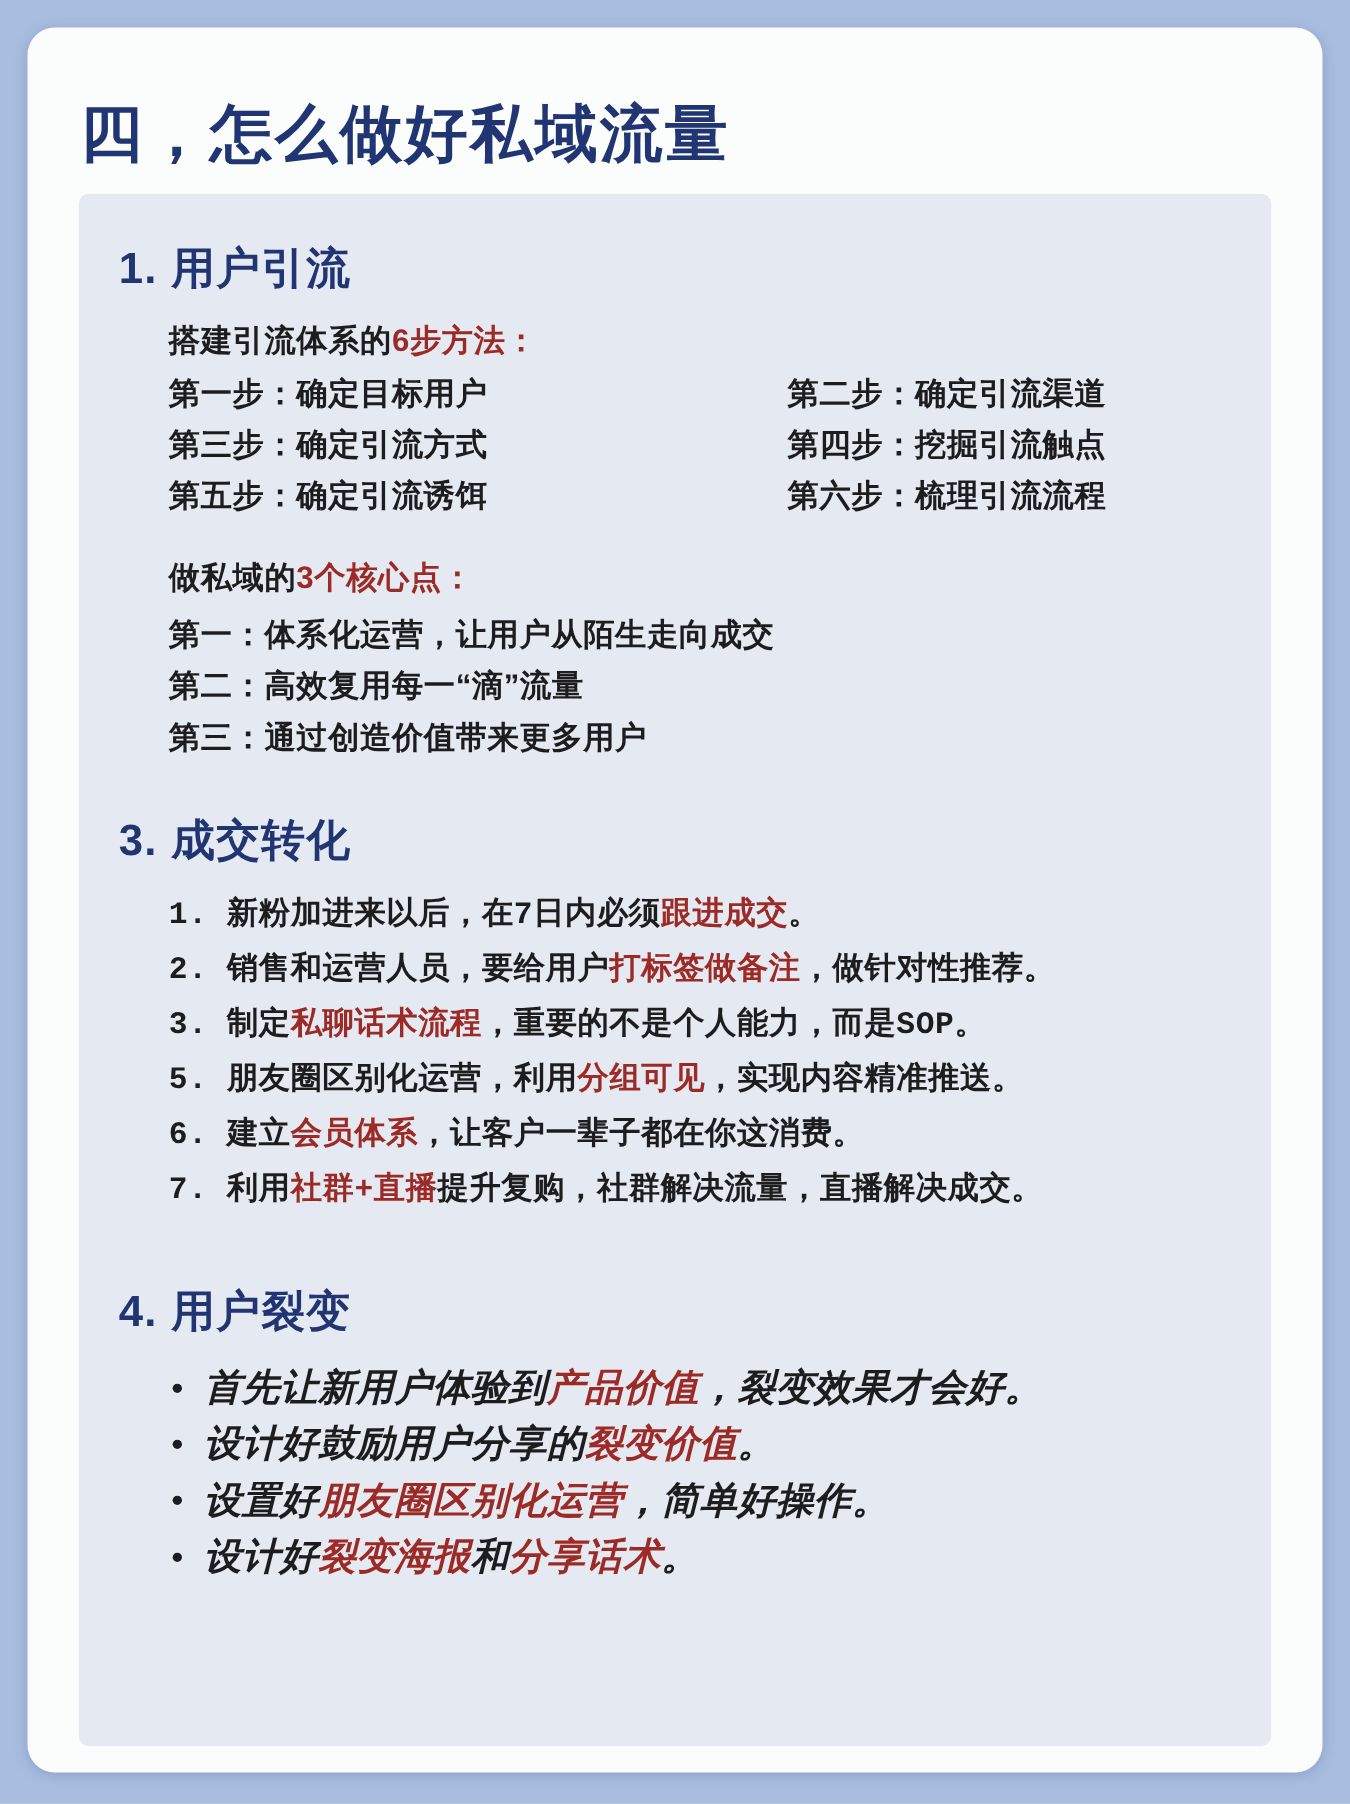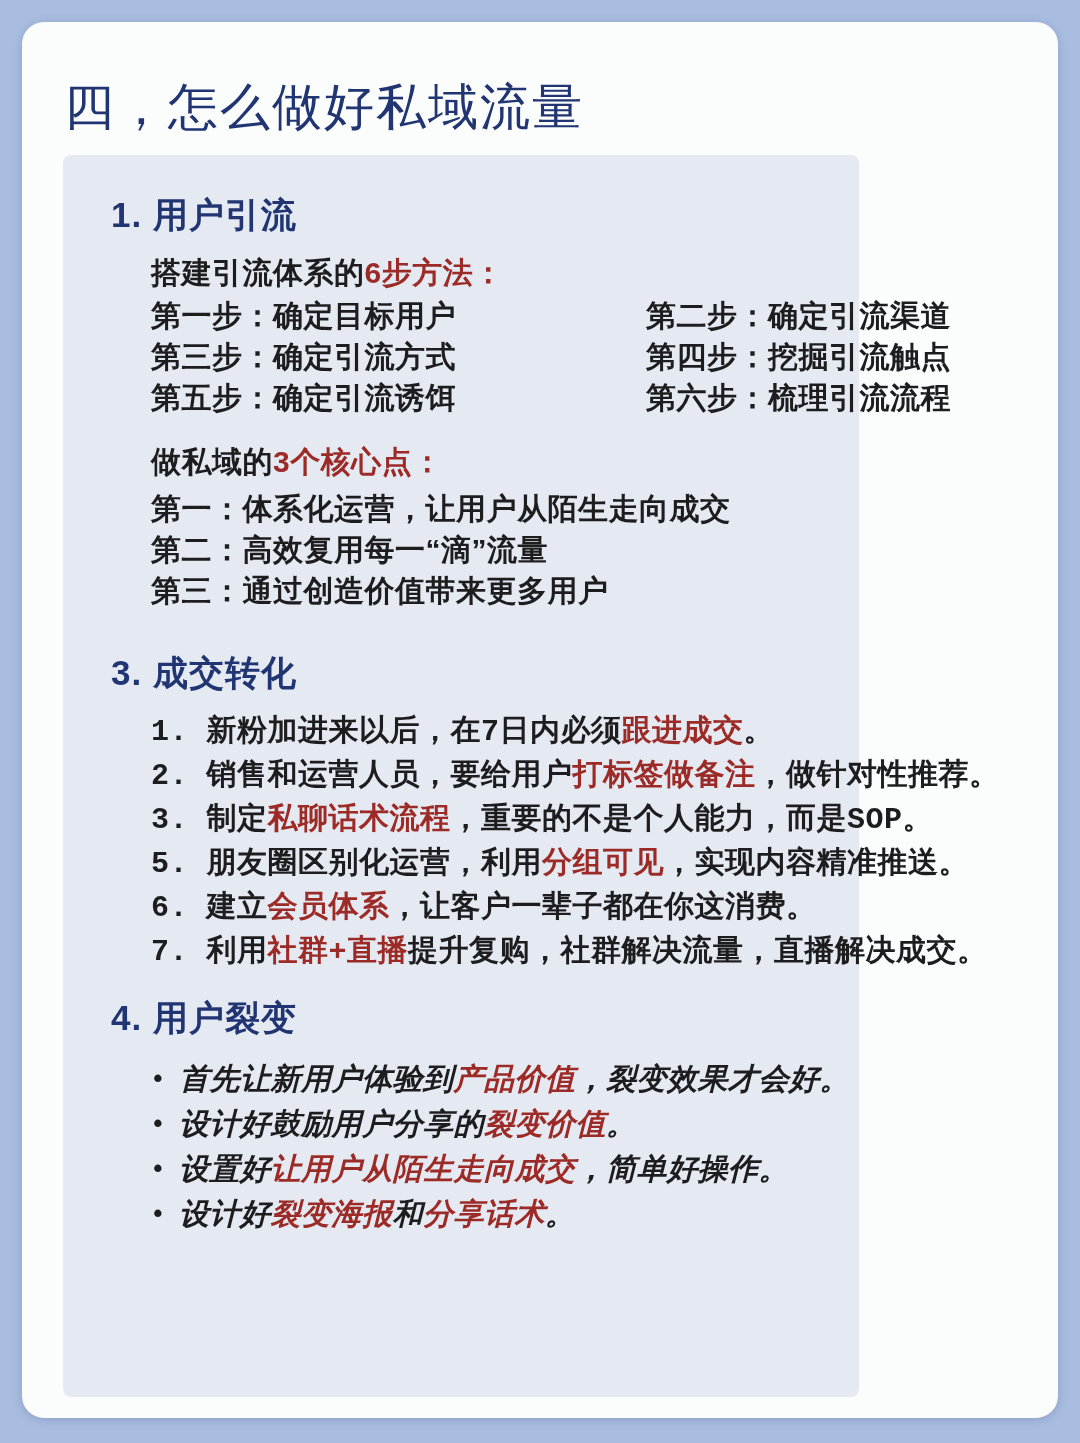--- a/index.html
+++ b/index.html
@@ -23,61 +23,61 @@
     left:22px;top:22px;
     width:1036px;height:1396px;
     background:var(--card);
     border-radius:22px;
     box-shadow:0 2px 10px rgba(60,80,130,.25);
   }
   .title{
     position:absolute;
     left:42px;top:52px;
     font-size:50px;
-    font-weight:400;
+    font-weight:700;
     letter-spacing:2px;
     color:var(--heading);
   }
   .panel{
     position:absolute;
     left:41px;top:133px;
-    width:796px;height:1242px;
+    width:954px;height:1242px;
     background:var(--panel);
     border-radius:8px;
-    padding:40px 30px 0 48px;
+    padding:40px 30px 0 32px;
   }
   h2{
     font-size:35px;
     font-weight:800;
     color:var(--heading);
     letter-spacing:1px;
     line-height:1.15;
   }
   .indent{margin-left:40px;}
   .line,.intro,.step{
-    font-size:30px;
+    font-size:25px;
     font-weight:700;
     white-space:nowrap;
     letter-spacing:.5px;
   }
   .intro{margin-top:16px;line-height:44px;}
   .steps{
     margin-top:0;
     display:grid;
     grid-template-columns:495px 1fr;
   }
   .step{line-height:41px;}
   .points{margin-top:4px;}
   .points .line{line-height:41px;}
   .sec-retention h2{margin-top:26px;}
   .sec-retention .intro{margin-top:22px;}
   .sec-conversion h2{margin-top:42px;}
   .items{margin-top:16px;}
   .items .line{line-height:44px;font-family:Liberation Mono, monospace;}
-  .sec-fission h2{margin-top:24px;}
+  .sec-fission h2{margin-top:56px;}
   .bullets{margin-top:18px;font-style:italic;}
   .bullet{
     font-size:30px;font-weight:700;white-space:nowrap;
     line-height:45px;letter-spacing:.5px;
     padding-left:28px;position:relative;
   }
   .bullet::before{
     content:"•";
     position:absolute;left:2px;top:0;
     font-size:26px;
@@ -124,19 +124,19 @@
         <p class="line"><span>6. 建立</span><span class="hl">会员体系</span><span>，让客户一辈子都在你这消费。</span></p>
         <p class="line"><span>7. 利用</span><span class="hl">社群+直播</span><span>提升复购，社群解决流量，直播解决成交。</span></p>
       </div>
     </section>
 
     <section class="sec-fission">
       <h2>4. 用户裂变</h2>
       <div class="bullets indent">
         <p class="bullet"><span>首先让新用户体验到</span><span class="hl">产品价值</span><span>，裂变效果才会好。</span></p>
         <p class="bullet"><span>设计好鼓励用户分享的</span><span class="hl">裂变价值</span><span>。</span></p>
-        <p class="bullet"><span>设置好</span><span class="hl">让用户从陌生走向成交</span><span>，简单好操作。</span></p>
+        <p class="bullet"><span>设置好</span><span class="hl">朋友圈区别化运营</span><span>，简单好操作。</span></p>
         <p class="bullet"><span>设计好</span><span class="hl">裂变海报</span><span>和</span><span class="hl">分享话术</span><span>。</span></p>
       </div>
     </section>
 
   </div>
 </div>
 
 </body></html>

